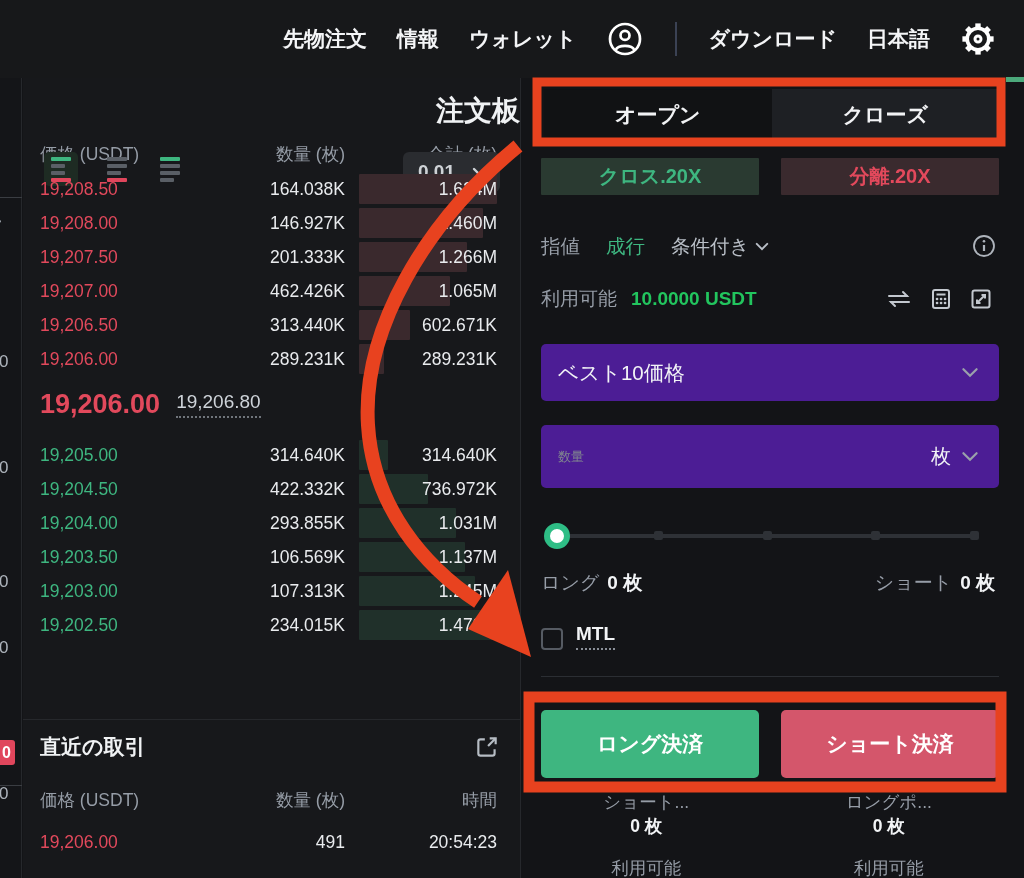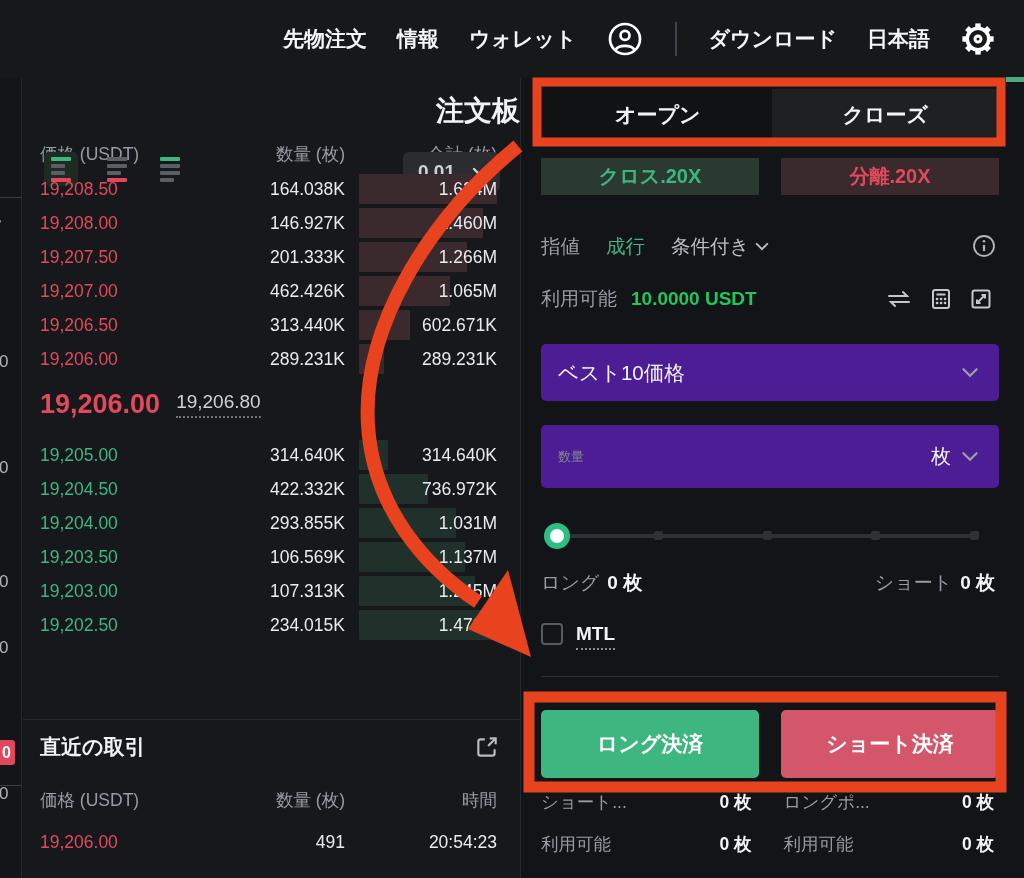--- a/index.html
+++ b/index.html
@@ -94,29 +94,29 @@
   
   .slider { position:absolute; left:25px; top:445px; width:433px; height:26px; }
   .slider .track { position:absolute; left:0; right:0; top:11px; height:4px; background:#2e3136; border-radius:2px; }
   .slider .tick { position:absolute; top:8px; width:9px; height:9px; background:#2e3136; border-radius:2px; }
   .slider .handle {
     position:absolute; top:0; left:-2px; width:26px; height:26px; border-radius:50%;
     background:#fff; border:6px solid #2ebd85; cursor:grab;
   }
   .ls-row { position:absolute; left:20px; right:29px; top:492px; display:flex; justify-content:space-between; font-size:19px;gap:9px; }
   .ls-row .lab { color:#969da7; } .ls-row b { color:#f2f4f6; font-weight:700; margin-left:8px; }
-  .mtl-row { position:absolute; left:20px; top:545px; display:flex; align-items:flex-start; gap:13px; }
+  .mtl-row { position:absolute; left:20px; top:545px; display:flex; align-items:flex-end; gap:13px; }
   .mtl-box { width:22px; height:22px; border:2px solid #565b63; border-radius:4px; cursor:pointer; }
   .mtl-label { font-size:19px; font-weight:700; color:#f2f4f6; border-bottom:2px dotted #8a8f98; padding-bottom:3px; cursor:pointer; }
   .panel-divider { position:absolute; left:20px; top:598px; width:458px; height:1px; background:#2b2e33; }
   .close-btns { position:absolute; left:20px; top:632px; width:458px; height:68px; display:flex; justify-content:space-between; }
   .close-btn { width:218px; border-radius:5px; display:flex; align-items:center; justify-content:center; font-size:21px; font-weight:700; color:#fff; cursor:pointer; }
   .btn-long { background:#3eb680;text-align:center; } .btn-short { background:#d4566b; }
   .stats { position:absolute; left:20px; right:30px; top:712px; display:grid; grid-template-columns:1fr 1fr; column-gap:32px; row-gap:18px; font-size:17.5px; }
-  .stat { display:flex; justify-content:space-between; align-items:center; }
+  .stat { display:flex; justify-content:space-between; align-items:center;flex-direction:column; }
   .stat .sl { color:#969da7; } .stat .sv { color:#f2f4f6; font-weight:700; }
   
   .annot { position:absolute; inset:0; width:1024px; height:878px; pointer-events:none; z-index:50; }
   .green-dash { position:absolute; left:1006px; top:77px; width:18px; height:5px; background:#4ca97b; z-index:5; }
   svg.ico { display:block; }
 </style>
 </head>
 <body>
 
 <div class="screen">

